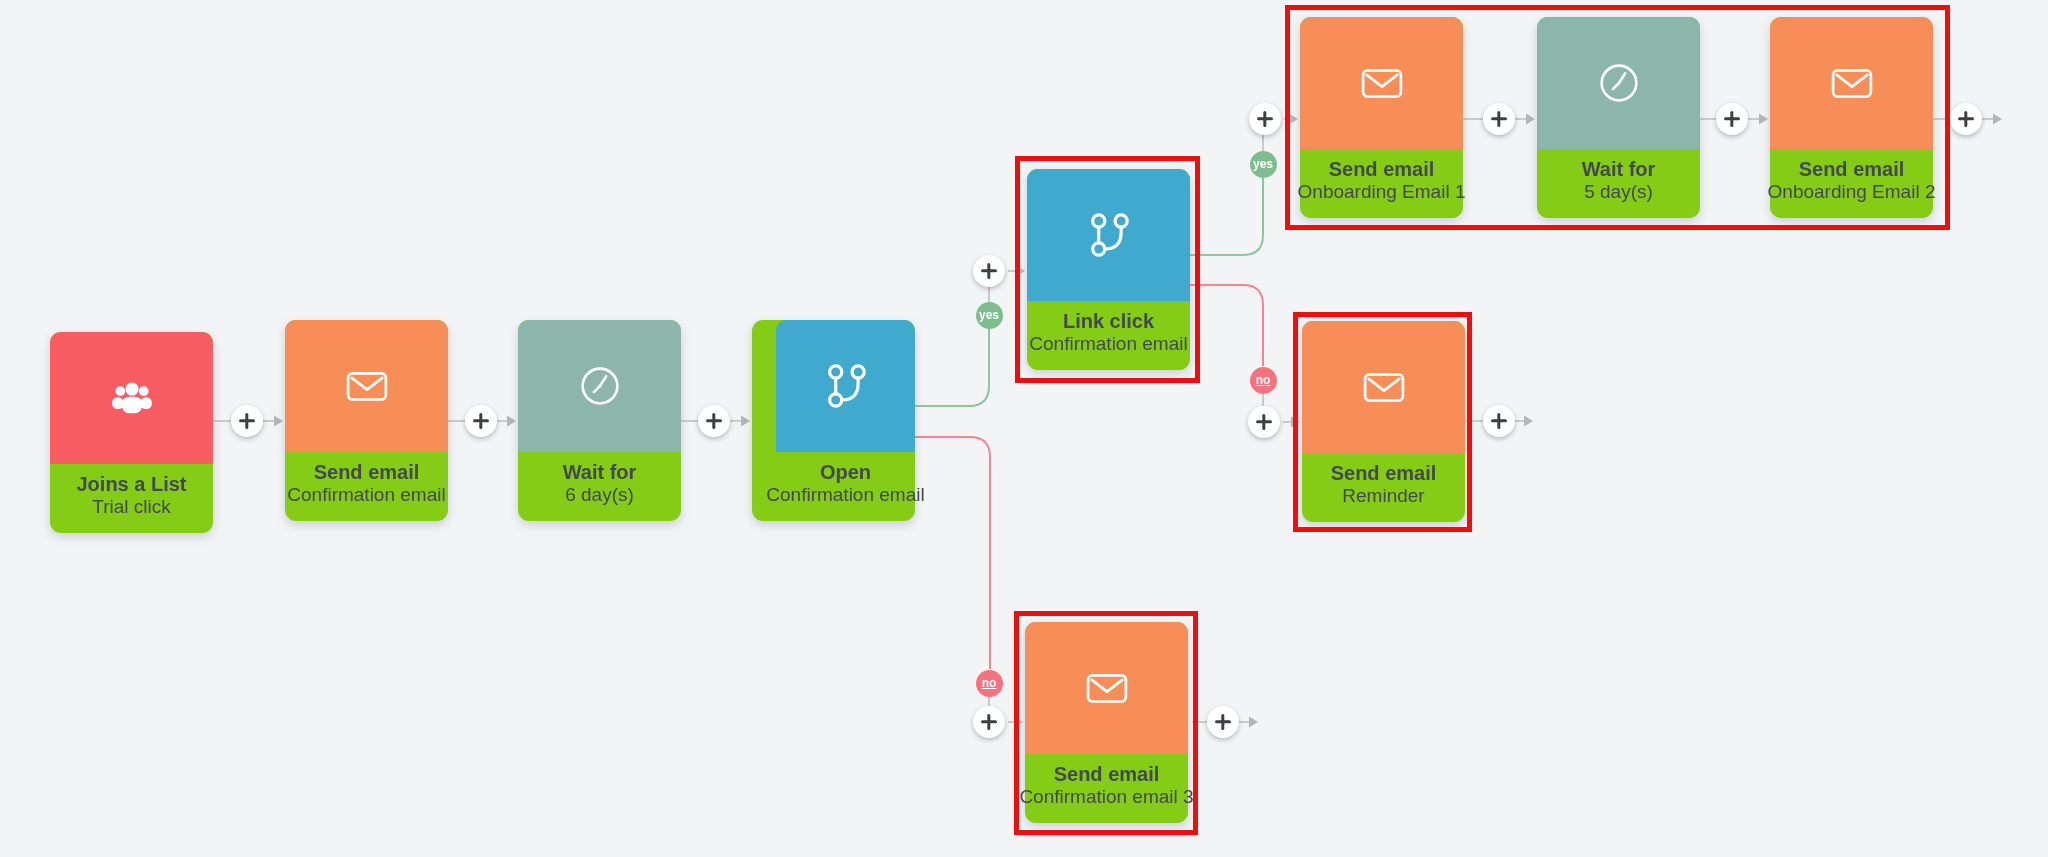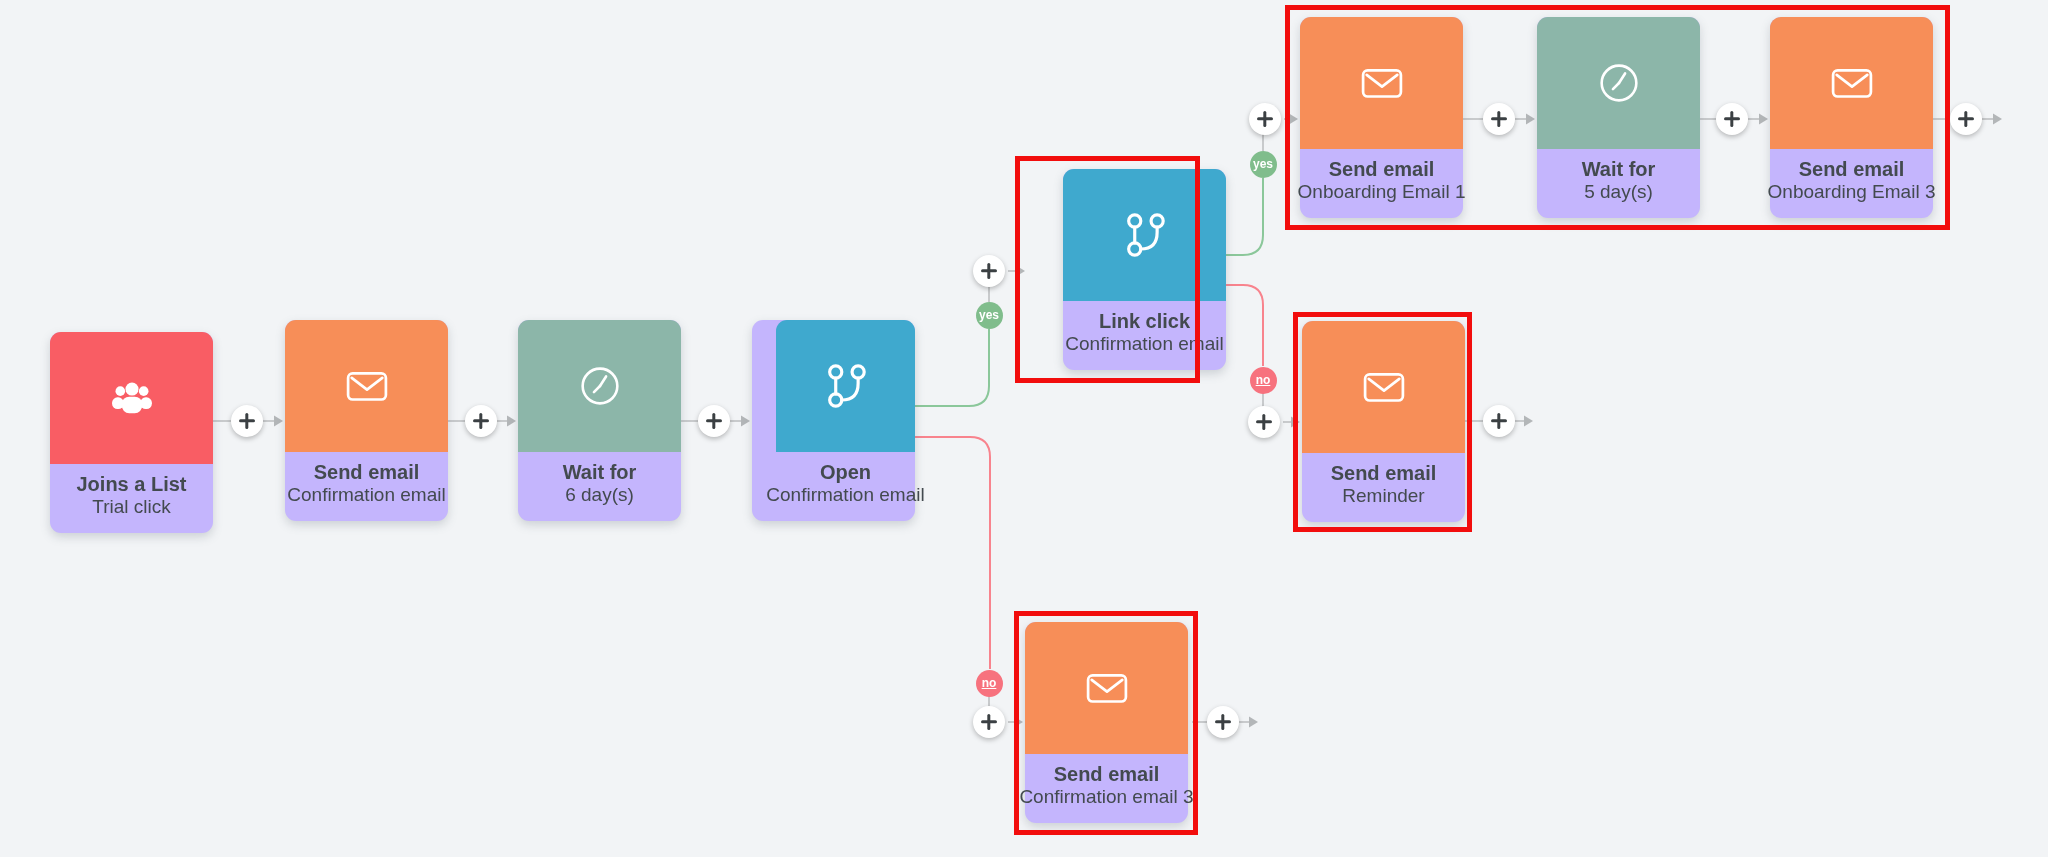--- a/index.html
+++ b/index.html
@@ -1,20 +1,20 @@
 <!DOCTYPE html>
 <html style="--bg: #f2f4f6; --text: #434a4f; --badge-yes: #80bd8c; --badge-no: #f7727e; --hl: #f20d0d;"><head>
 <meta charset="utf-8">
 <style>
   html,body{margin:0;padding:0;background:#f2f4f6;overflow:hidden;}
   *{box-sizing:border-box;font-family:"Liberation Sans",sans-serif;}
   .canvas{position:relative;width:2048px;height:857px;background:var(--bg,#f2f4f6);}
   #edge-layer{position:absolute;left:0;top:0;width:2048px;height:857px;display:block;}
   
-  .node{position:absolute;width:163px;height:201px;background:#c4b5fd;border-radius:11px;
+  .node{position:absolute;width:163px;height:201px;background:#84cc16;border-radius:11px;
         box-shadow:0 4px 10px rgba(120,130,140,.30);cursor:pointer;}
   .node-header{height:132px;border-radius:11px 11px 0 0;display:flex;align-items:center;justify-content:center;}
   .node-label{height:69px;display:flex;flex-direction:column;align-items:center;justify-content:flex-start;padding-top:8px;}
   .node-title{font-size:20px;font-weight:700;color:var(--text);line-height:25px;white-space:nowrap;}
   .node-subtitle{font-size:19px;color:var(--text);line-height:20px;white-space:nowrap;}
   .icon svg{display:block;}
   
   .plus{position:absolute;width:32px;height:32px;border-radius:50%;background:#ffffff;
         box-shadow:0 2px 5px rgba(0,0,0,.25);cursor:pointer;}
   .plus::before,.plus::after{content:"";position:absolute;left:50%;top:50%;background:#3b4043;border-radius:2px;
@@ -125,21 +125,21 @@
               <path d="M19 21.5 V38.5"></path>
               <path d="M25.5 45 Q43 45 43 27 V21.5"></path>
             </svg>
           </span>
     </div>
     <div class="node-label">
       <div class="node-title">Open</div>
       <div class="node-subtitle">Confirmation email</div>
     </div>
   </div>
-      <div class="node" style="left: 1027px; top: 169px; margin-left: 36px;">
+      <div class="node" style="left: 1027px; top: 169px;">
     <div class="node-header" style="background: rgb(63, 169, 206);">
       <span class="icon">
             <svg width="56" height="56" viewBox="0 0 60 60" fill="none" stroke="#ffffff" stroke-width="3.4" stroke-linecap="round">
               <circle cx="19" cy="15" r="6.5"></circle>
               <circle cx="43" cy="15" r="6.5"></circle>
               <circle cx="19" cy="45" r="6.5"></circle>
               <path d="M19 21.5 V38.5"></path>
               <path d="M25.5 45 Q43 45 43 27 V21.5"></path>
             </svg>
           </span>
@@ -182,21 +182,21 @@
     <div class="node-header" style="background: rgb(247, 142, 88);">
       <span class="icon">
             <svg width="54" height="54" viewBox="0 0 60 60" fill="none" stroke="#ffffff" stroke-width="3" stroke-linecap="round" stroke-linejoin="round">
               <rect x="9" y="16" width="42" height="29" rx="5"></rect>
               <path d="M13 21 L30 34 L47 21"></path>
             </svg>
           </span>
     </div>
     <div class="node-label">
       <div class="node-title">Send email</div>
-      <div class="node-subtitle">Onboarding Email 3</div>
+      <div class="node-subtitle">Onboarding Email 2</div>
     </div>
   </div>
       <div class="node" style="left: 1302px; top: 321px;">
     <div class="node-header" style="background: rgb(247, 142, 88);">
       <span class="icon">
             <svg width="54" height="54" viewBox="0 0 60 60" fill="none" stroke="#ffffff" stroke-width="3" stroke-linecap="round" stroke-linejoin="round">
               <rect x="9" y="16" width="42" height="29" rx="5"></rect>
               <path d="M13 21 L30 34 L47 21"></path>
             </svg>
           </span>

